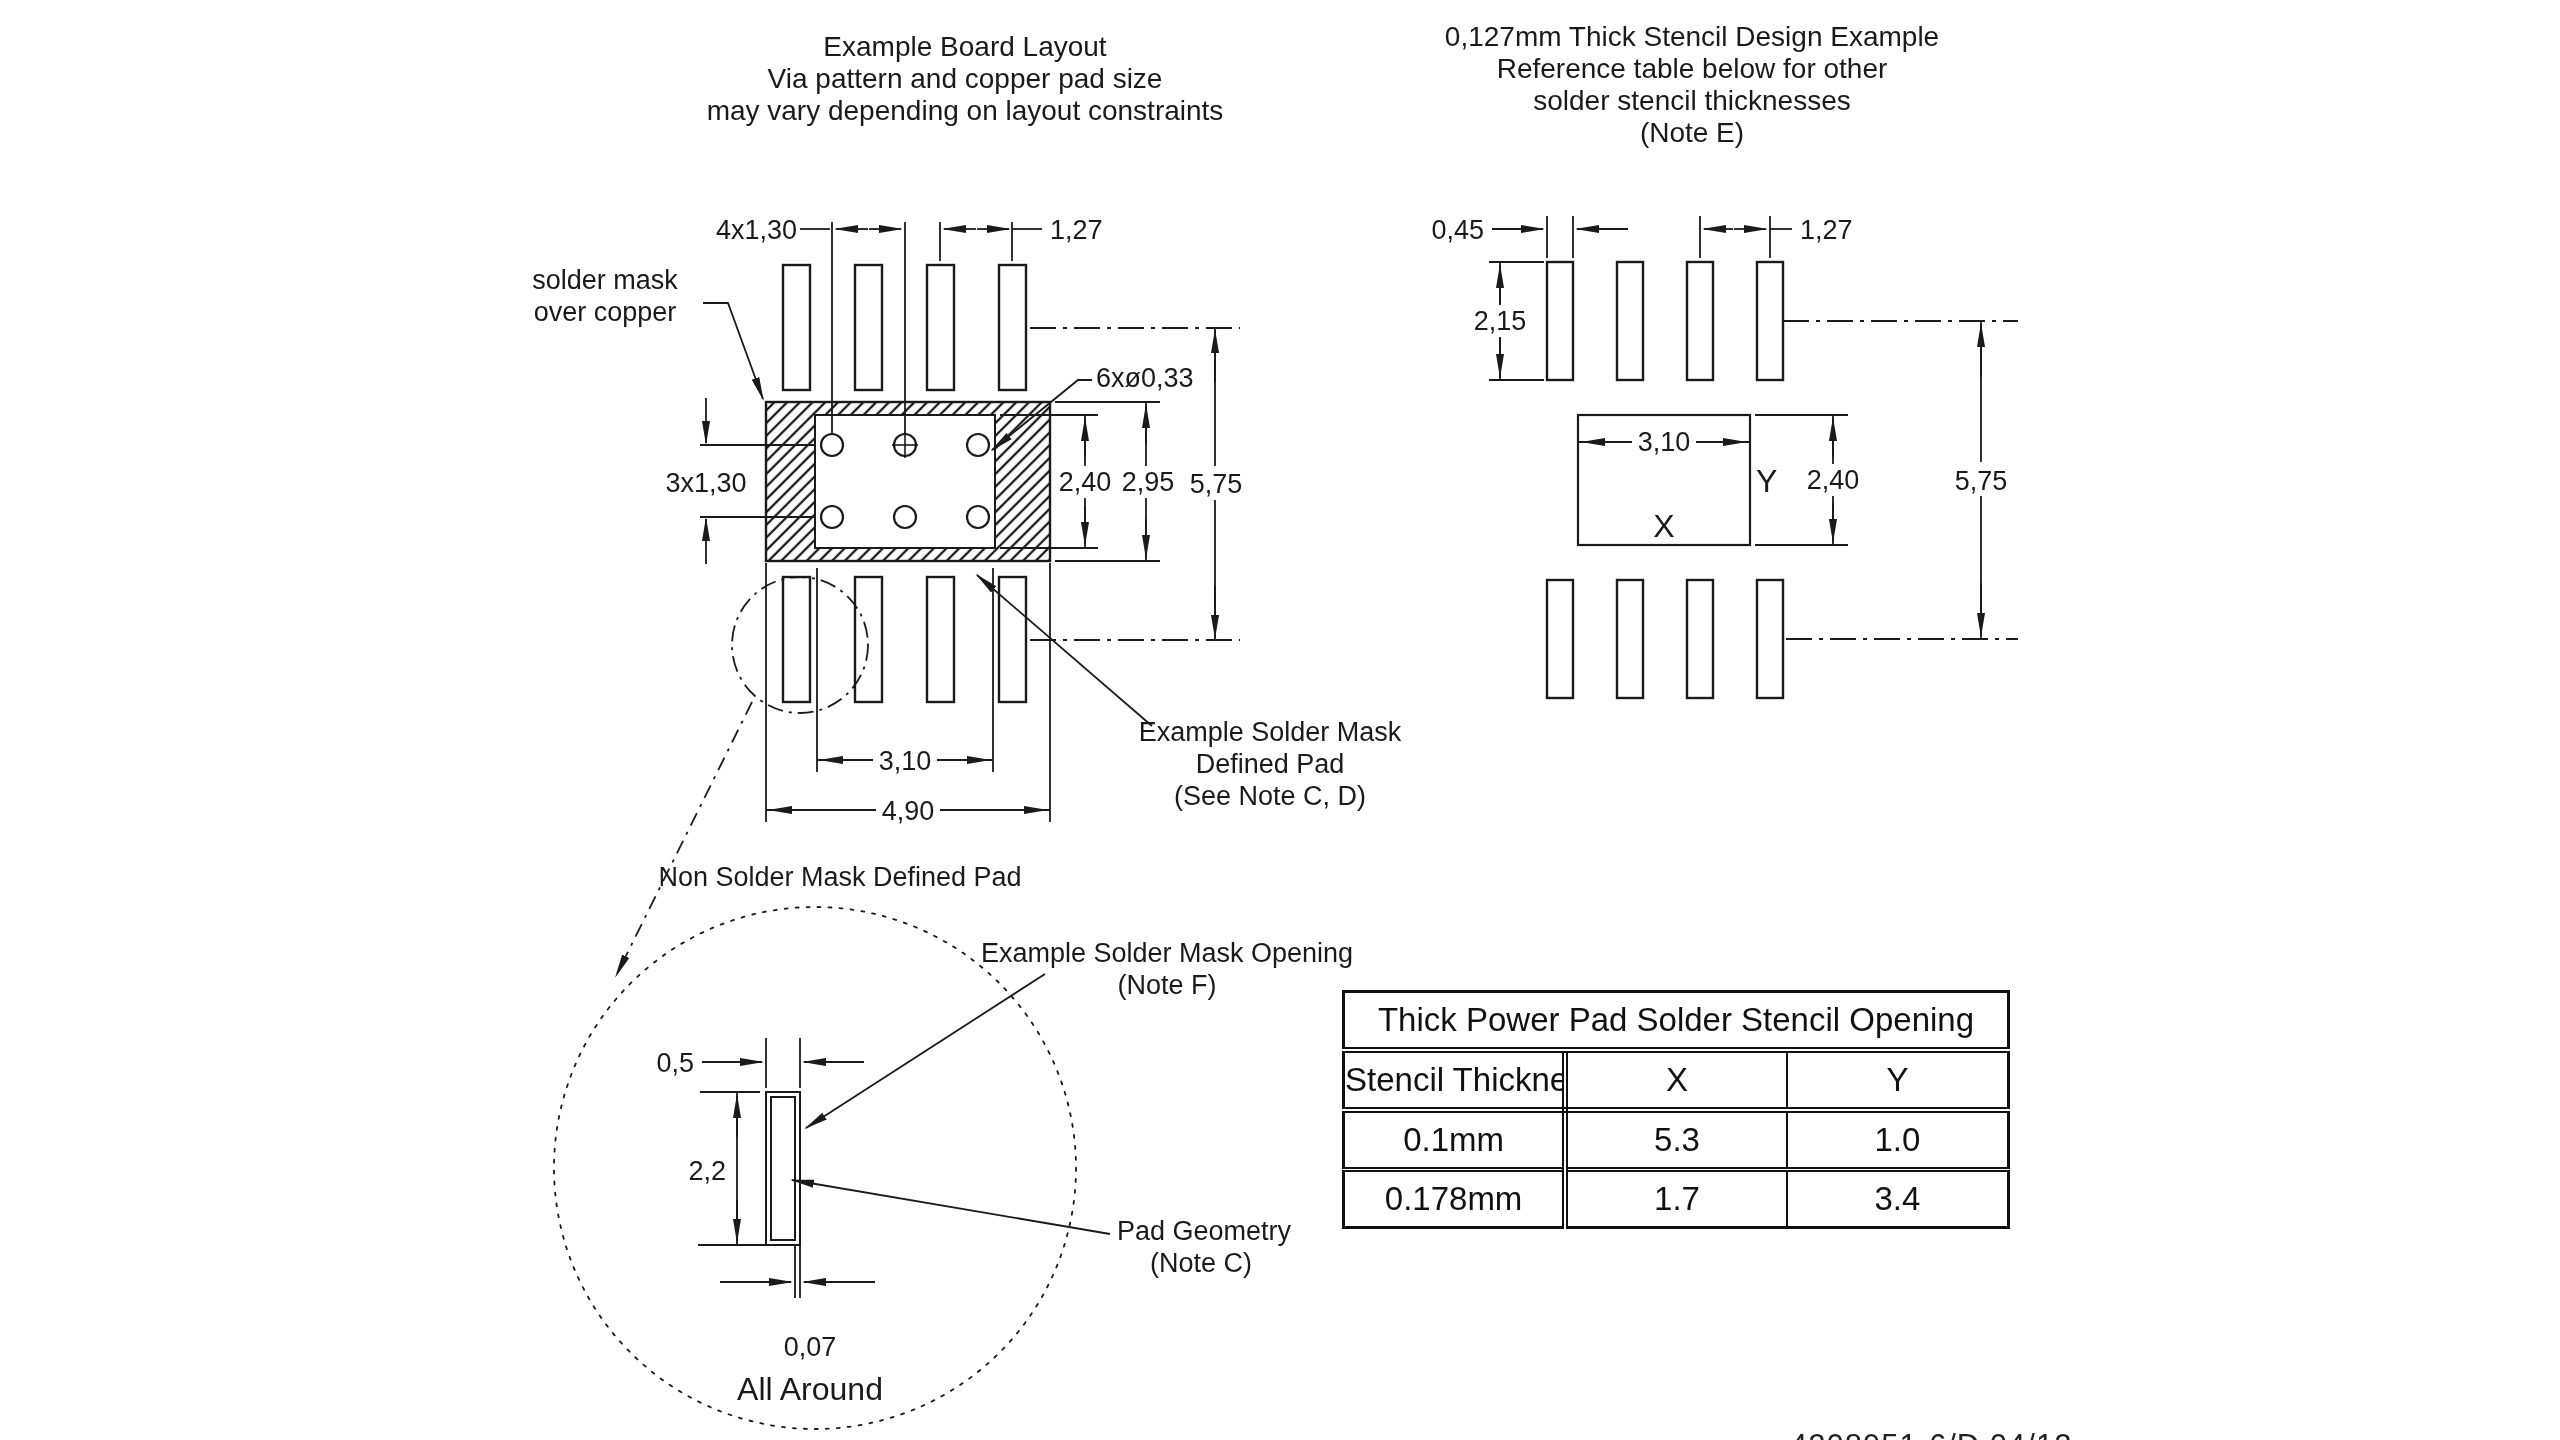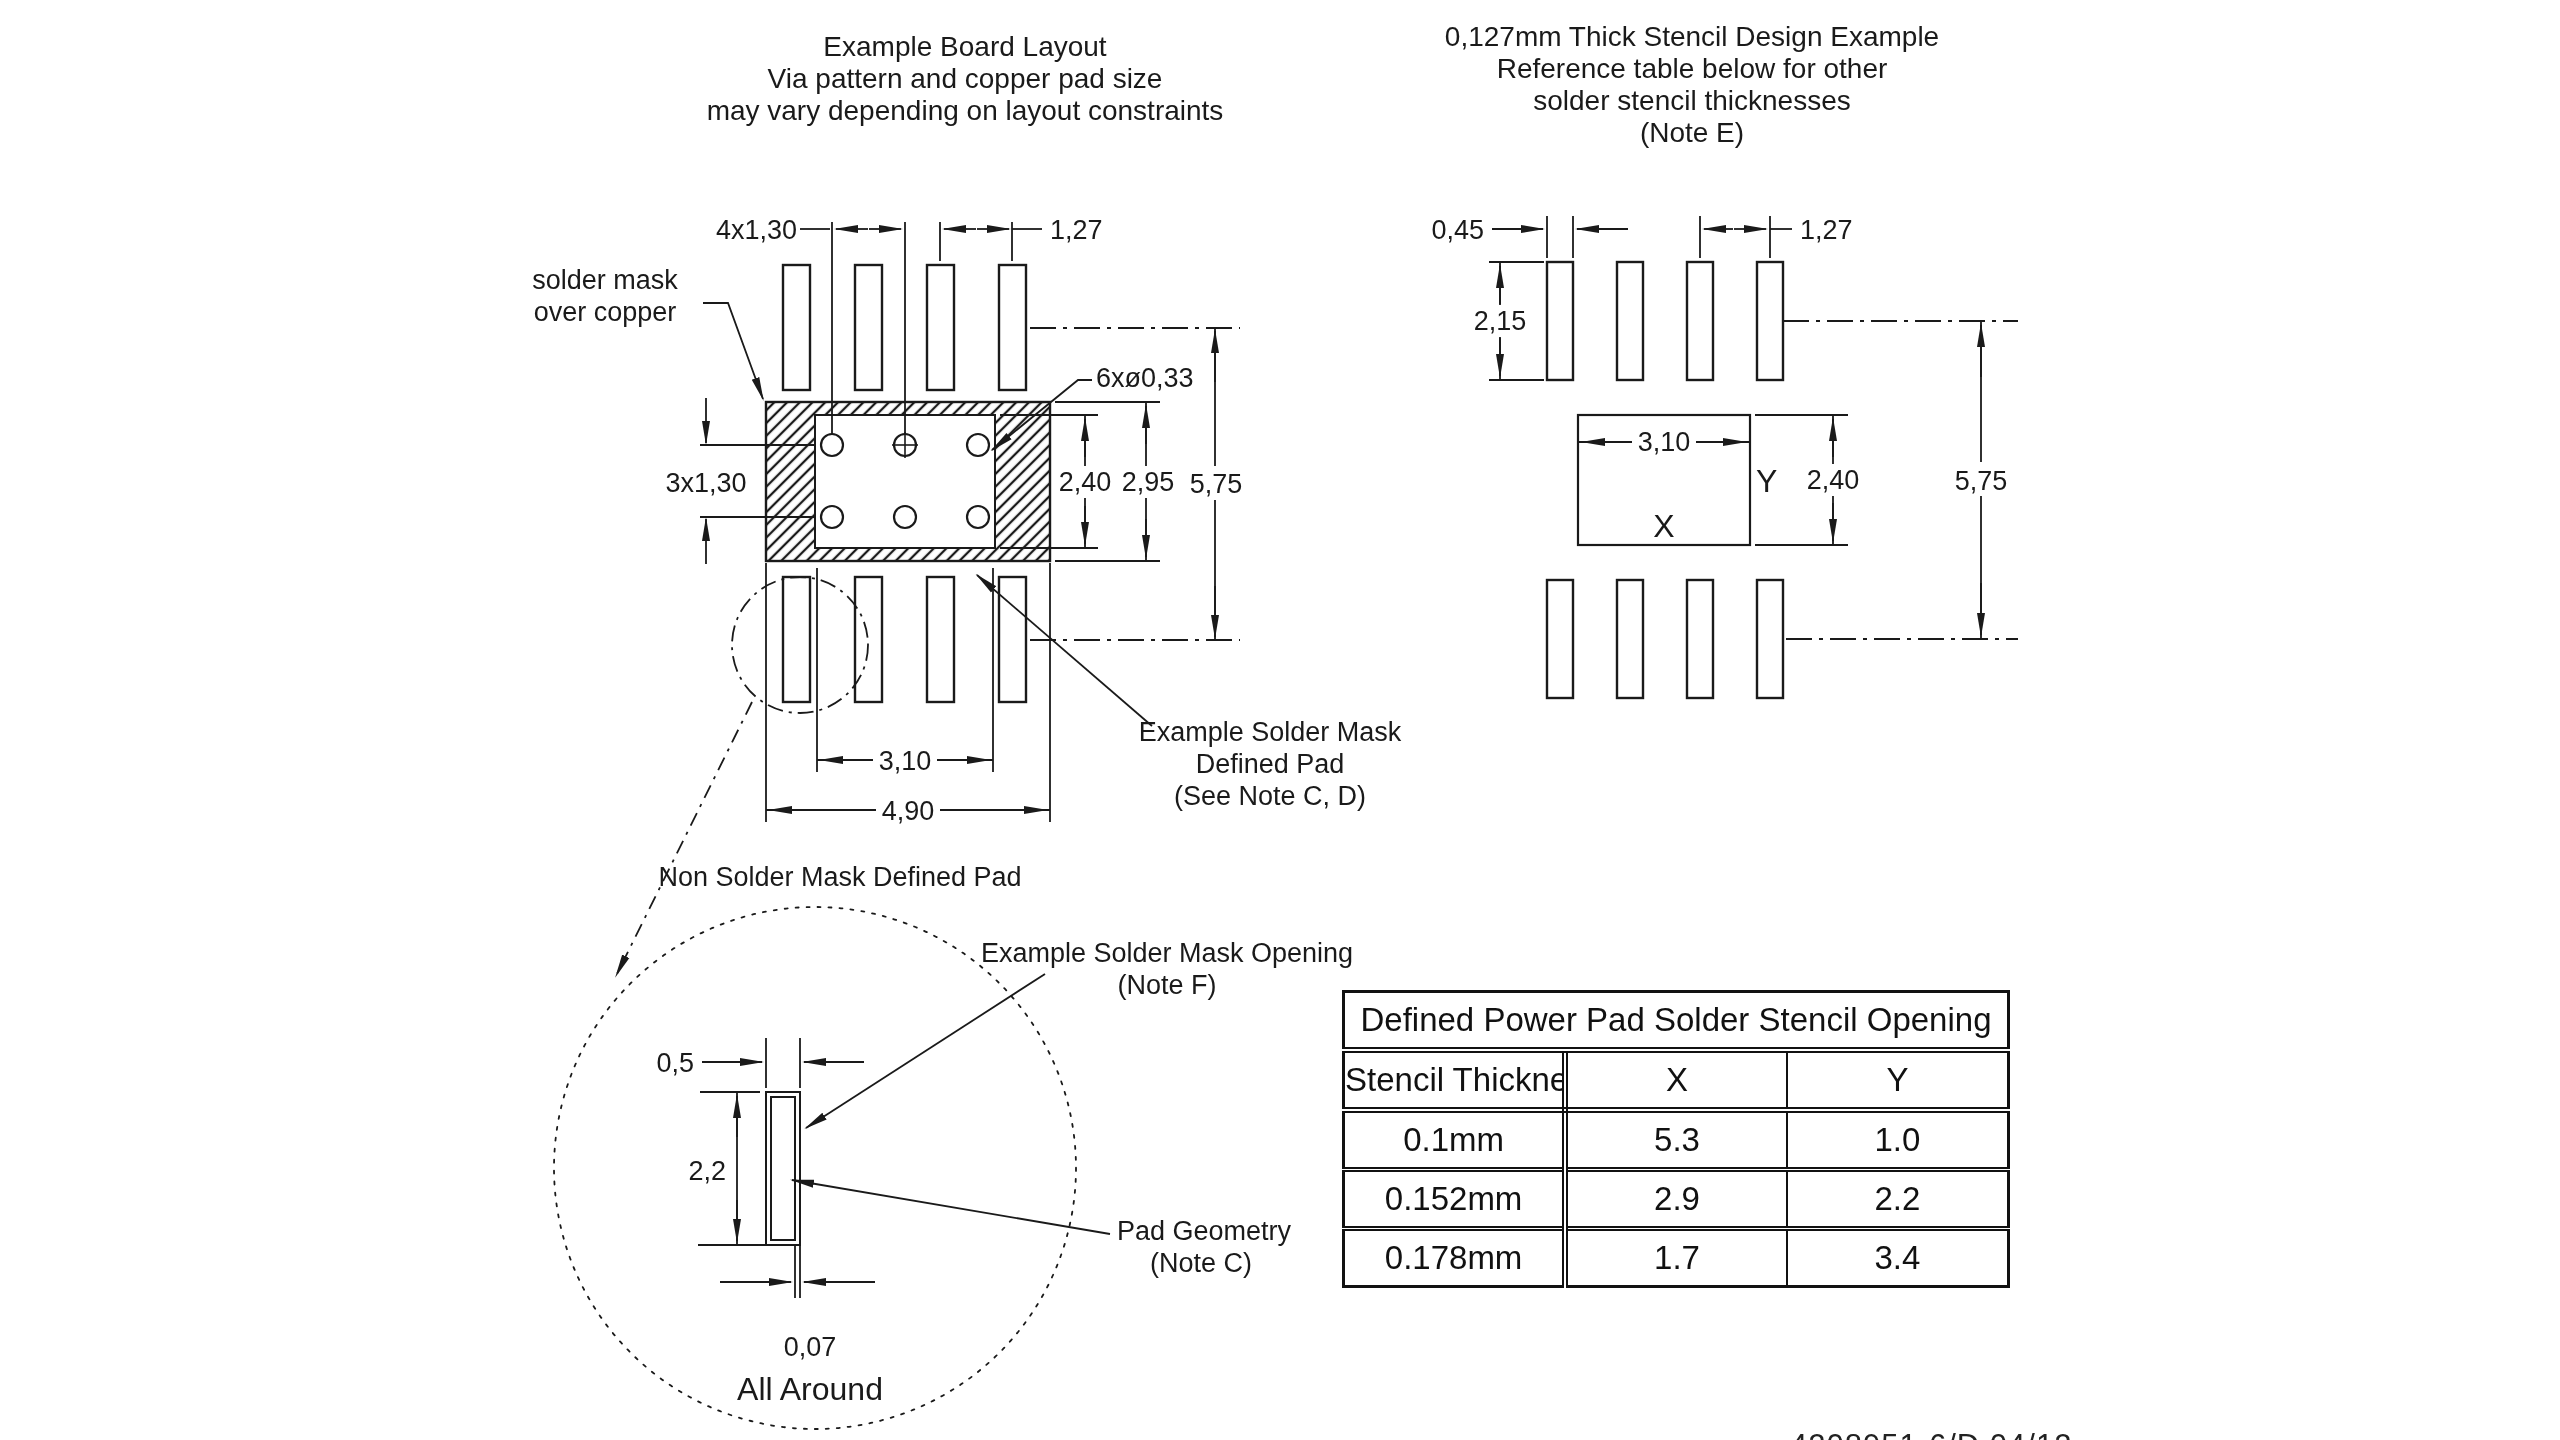--- a/index.html
+++ b/index.html
@@ -273,38 +273,33 @@
     <line x1="1981" y1="377" x2="1981" y2="325" marker-end="url(#arr)"></line>
     <line x1="1981" y1="583" x2="1981" y2="635" marker-end="url(#arr)"></line>
   </g>
   <rect x="1948" y="462" width="66" height="34" fill="#fff"></rect>
   <text class="d" x="1981" y="490" text-anchor="middle">5,75</text>
 </svg>
 
 <table id="stencil-table">
   <tbody>
     <tr class="t-title">
-      <td colspan="3">Defined Power Pad Solder Stencil Opening</td>
+      <td colspan="3">Thick Power Pad Solder Stencil Opening</td>
     </tr>
     <tr class="t-head">
       <th class="c1">Stencil Thickness</th>
       <th class="c2">X</th>
       <th class="c3">Y</th>
     </tr>
     <tr class="t-row">
       <td class="c1">0.1mm</td>
       <td class="c2">5.3</td>
       <td class="c3">1.0</td>
     </tr>
     <tr class="t-row">
-      <td class="c1">0.152mm</td>
-      <td class="c2">2.9</td>
-      <td class="c3">2.2</td>
-    </tr>
-    <tr class="t-row">
       <td class="c1">0.178mm</td>
       <td class="c2">1.7</td>
       <td class="c3">3.4</td>
     </tr>
   </tbody>
 </table>
 
 <div id="doc-footer">4208951-6/D  04/12</div>
 
 </div>

